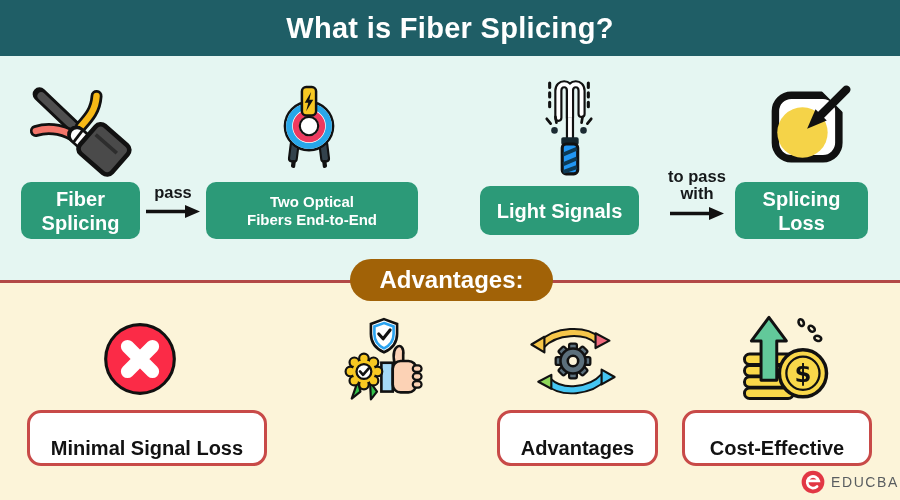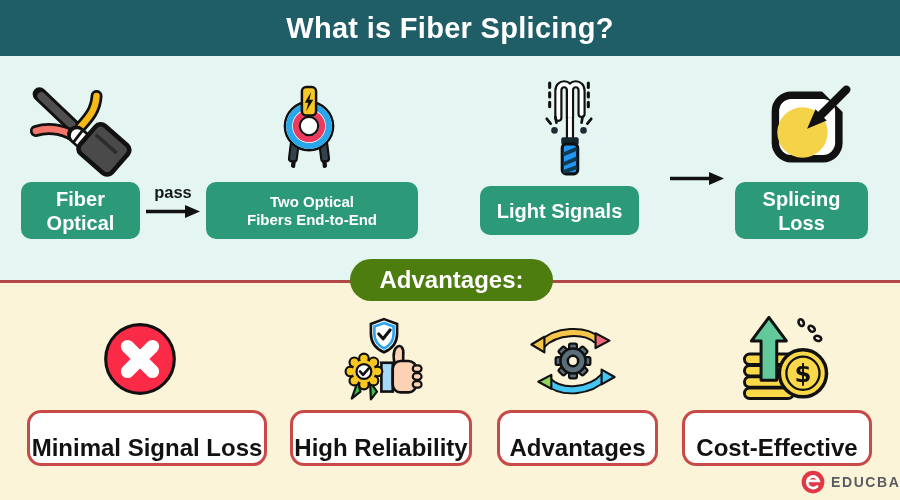--- a/index.html
+++ b/index.html
@@ -26,32 +26,32 @@
                 white-space: pre-line; }
   .step-box.s2 .step-label { font-size: 15px; }
 
   .connector { position: absolute; display: flex; flex-direction: column;
                align-items: center; }
   .connector-label { color: #15181a; font-size: 16.5px; font-weight: 600; line-height: 1.05;
                      text-align: center; white-space: pre-line; }
   .connector svg { margin-top: 3px; }
 
   .pill { position: absolute; left: 350px; top: 259px; width: 203px; height: 42px;
-          background: #4d7c0f; border-radius: 22px; display: flex; align-items: center;
+          background: #a16207; border-radius: 22px; display: flex; align-items: center;
           justify-content: center; z-index: 3; }
   .pill span { color: #fff; font-size: 24px; font-weight: 700; }
 
   .adv-box { position: absolute; top: 410px; height: 56px; background: #fff;
              border: 3px solid #c84a48; border-radius: 14px; display: flex;
              align-items: center; justify-content: center; }
-  .adv-label { color: #121212; font-size: 24px; font-weight: 700; margin-top: 20px; }
+  .adv-label { color: #121212; font-size: 20px; font-weight: 700; margin-top: 20px; }
 
   .brand { position: absolute; left: 800px; top: 469px; display: flex; align-items: center;
            gap: 5px; }
-  .brand-text { color: #595d60; font-size: 14px; font-weight: 700; letter-spacing: 1.6px; }
+  .brand-text { color: #595d60; font-size: 14px; font-weight: 400; letter-spacing: 1.6px; }
 </style>
 </head>
 <body>
 
 <div class="canvas">
 
   <div class="header">
     <h1>What is Fiber Splicing?</h1>
   </div>
 
@@ -121,21 +121,21 @@
       <rect x="14" y="12" width="68" height="68" rx="17" fill="#fff" stroke="#111" stroke-width="8"></rect>
       <circle cx="43" cy="52" r="27" fill="#f5d348"></circle>
       <line x1="70" y1="2" x2="96" y2="28" stroke="#e5f6f2" stroke-width="17" stroke-linecap="round"></line>
       <line x1="90" y1="6" x2="62" y2="34" stroke="#111" stroke-width="9" stroke-linecap="round"></line>
       <polygon points="48,48 57,27 69,39" fill="#111"></polygon>
     </svg>
   </div>
 
   <div class="step-box s1" style="left:21px;top:182px;width:119px;height:57px">
     <span class="step-label">Fiber
-Optical</span>
+Splicing</span>
   </div>
   <div class="step-box s2" style="left:206px;top:182px;width:212px;height:57px">
     <span class="step-label">Two Optical
 Fibers End-to-End</span>
   </div>
   <div class="step-box s3" style="left:480px;top:186px;width:159px;height:49px">
     <span class="step-label">Light Signals</span>
   </div>
   <div class="step-box s4" style="left:735px;top:182px;width:133px;height:57px">
     <span class="step-label">Splicing
@@ -143,20 +143,22 @@
   </div>
 
   <div class="connector" style="left:140px;top:184px;width:66px">
     <span class="connector-label">pass</span>
     <svg width="54" height="15" viewBox="0 0 54 15">
       <line x1="0" y1="7.5" x2="40" y2="7.5" stroke="#111" stroke-width="3.4"></line>
       <polygon points="39,1 54,7.5 39,14" fill="#111"></polygon>
     </svg>
   </div>
   <div class="connector" style="left:664px;top:168px;width:66px">
+    <span class="connector-label">to pass
+with</span>
     <svg width="54" height="15" viewBox="0 0 54 15">
       <line x1="0" y1="7.5" x2="40" y2="7.5" stroke="#111" stroke-width="3.4"></line>
       <polygon points="39,1 54,7.5 39,14" fill="#111"></polygon>
     </svg>
   </div>
 
   <div class="pill">
     <span>Advantages:</span>
   </div>
 
@@ -235,23 +237,20 @@
       <polygon points="40,6 20,33 31,33 31,78 49,78 49,33 60,33" fill="#62c99a" stroke="#111" stroke-width="3.4" stroke-linejoin="round"></polygon>
       <circle cx="79" cy="70" r="27" fill="#f9d84a" stroke="#111" stroke-width="4"></circle>
       <circle cx="79" cy="70" r="19" fill="none" stroke="#111" stroke-width="2.6"></circle>
       <text x="79" y="80" text-anchor="middle" font-size="28" font-weight="bold" font-family="DejaVu Sans, sans-serif" fill="#111">$</text>
     </svg>
   </div>
 
   <div class="adv-box" style="left:27px;width:240px">
     <span class="adv-label">Minimal Signal Loss</span>
   </div>
-  <div class="adv-box" style="left:290px;width:182px">
-    <span class="adv-label">High Reliability</span>
-  </div>
   <div class="adv-box" style="left:497px;width:161px">
     <span class="adv-label">Advantages</span>
   </div>
   <div class="adv-box" style="left:682px;width:190px">
     <span class="adv-label">Cost-Effective</span>
   </div>
 
   <div class="brand">
     <svg width="26" height="26" viewBox="0 0 32 32">
       <circle cx="16" cy="16" r="14" fill="#e23744"></circle>

